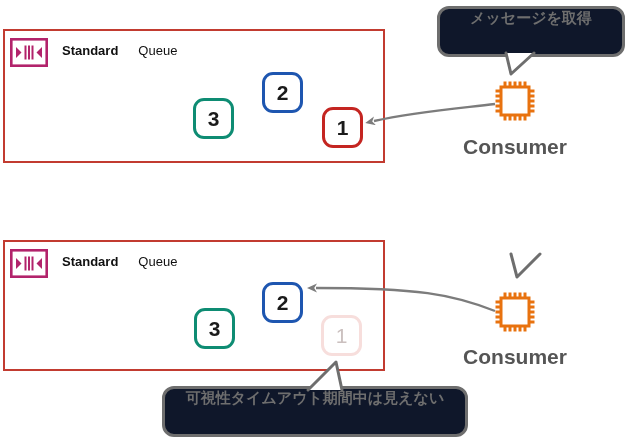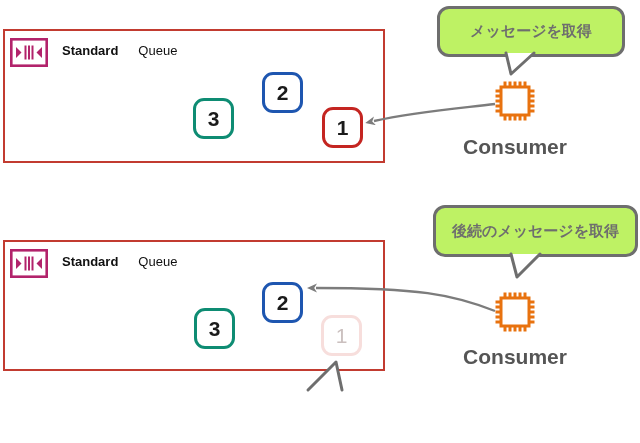--- a/index.html
+++ b/index.html
@@ -36,22 +36,22 @@
     border:3px solid #000;display:flex;align-items:center;justify-content:center;
     font-size:21px;font-weight:bold;color:var(--number_text,#1b1b1b);
   }
   .msg.teal{border-color:var(--msg_teal,#0e8c73);}
   .msg.blue{border-color:var(--msg_blue,#1e56b0);}
   .msg.red{border-color:var(--msg_red,#c42521);}
   .msg.faded{border-color:var(--msg_faded_border,#f7dedc);color:var(--msg_faded_text,#cbc0bf);font-weight:normal;}
 
   
   .bubble{
-    position:absolute;background:#bef264;border:3px solid var(--bubble_border,#6e6e6e);
-    border-radius:12px;display:flex;align-items:center;justify-content:center;
+    position:absolute;background:#0f172a;border:3px solid var(--bubble_border,#6e6e6e);
+    border-radius:12px;display:flex;align-items:flex-start;justify-content:center;
     font-size:15px;font-weight:bold;color:var(--bubble_text,#6e6e6e);
     white-space:nowrap;z-index:3;
   }
   .bubble.b-top{left:437px;top:6px;width:188px;height:51px;}
   .bubble.b-mid{left:433px;top:205px;width:205px;height:52px;}
   .bubble.b-note{left:162px;top:386px;width:306px;height:51px;}
 
   
   .chip-icon{position:absolute;width:42px;height:42px;z-index:2;}
   .chip-icon .body{fill:#ffffff;stroke:var(--chip_orange,#e8720f);stroke-width:3;}
@@ -146,23 +146,20 @@
   <div class="msg teal" style="left:194px;top:308px">
     <span>3</span>
   </div>
   <div class="msg blue" style="left:262px;top:282px">
     <span>2</span>
   </div>
   <div class="msg faded" style="left:321px;top:315px">
     <span>1</span>
   </div>
 
-  <div class="bubble b-mid">
-    <span>後続のメッセージを取得</span>
-  </div>
 
   <svg class="chip-icon" style="left:494px;top:291px" viewBox="0 0 42 42">
     <rect class="body" x="7" y="7" width="28" height="28"></rect>
     <line x1="11" y1="1.5" x2="11" y2="7"></line>
       <line x1="16" y1="1.5" x2="16" y2="7"></line>
       <line x1="21" y1="1.5" x2="21" y2="7"></line>
       <line x1="26" y1="1.5" x2="26" y2="7"></line>
       <line x1="31" y1="1.5" x2="31" y2="7"></line>
     <line x1="11" y1="35" x2="11" y2="40.5"></line>
       <line x1="16" y1="35" x2="16" y2="40.5"></line>
@@ -176,20 +173,23 @@
       <line x1="1.5" y1="31" x2="7" y2="31"></line>
     <line x1="35" y1="11" x2="40.5" y2="11"></line>
       <line x1="35" y1="16" x2="40.5" y2="16"></line>
       <line x1="35" y1="21" x2="40.5" y2="21"></line>
       <line x1="35" y1="26" x2="40.5" y2="26"></line>
       <line x1="35" y1="31" x2="40.5" y2="31"></line>
   </svg>
 
   <div class="consumer-label" style="left:455px;top:345px">Consumer</div>
 
+  <div class="bubble b-note">
+    <span>可視性タイムアウト期間中は見えない</span>
+  </div>
 
   <svg class="overlay" viewBox="0 0 640 443">
     <defs>
       <marker id="ah" markerWidth="11" markerHeight="10" refX="1" refY="4.5" orient="auto" markerUnits="userSpaceOnUse">
         <path class="arrow-head" d="M0,0 L10,4.5 L0,9 L2.8,4.5 Z"></path>
       </marker>
     </defs>
 
     <path class="arrow-path" d="M 495,104 C 452,109 414,112 374,121" marker-end="url(#ah)"></path>
     <path class="arrow-path" d="M 495,311 C 452,294 418,288 316,288" marker-end="url(#ah)"></path>

